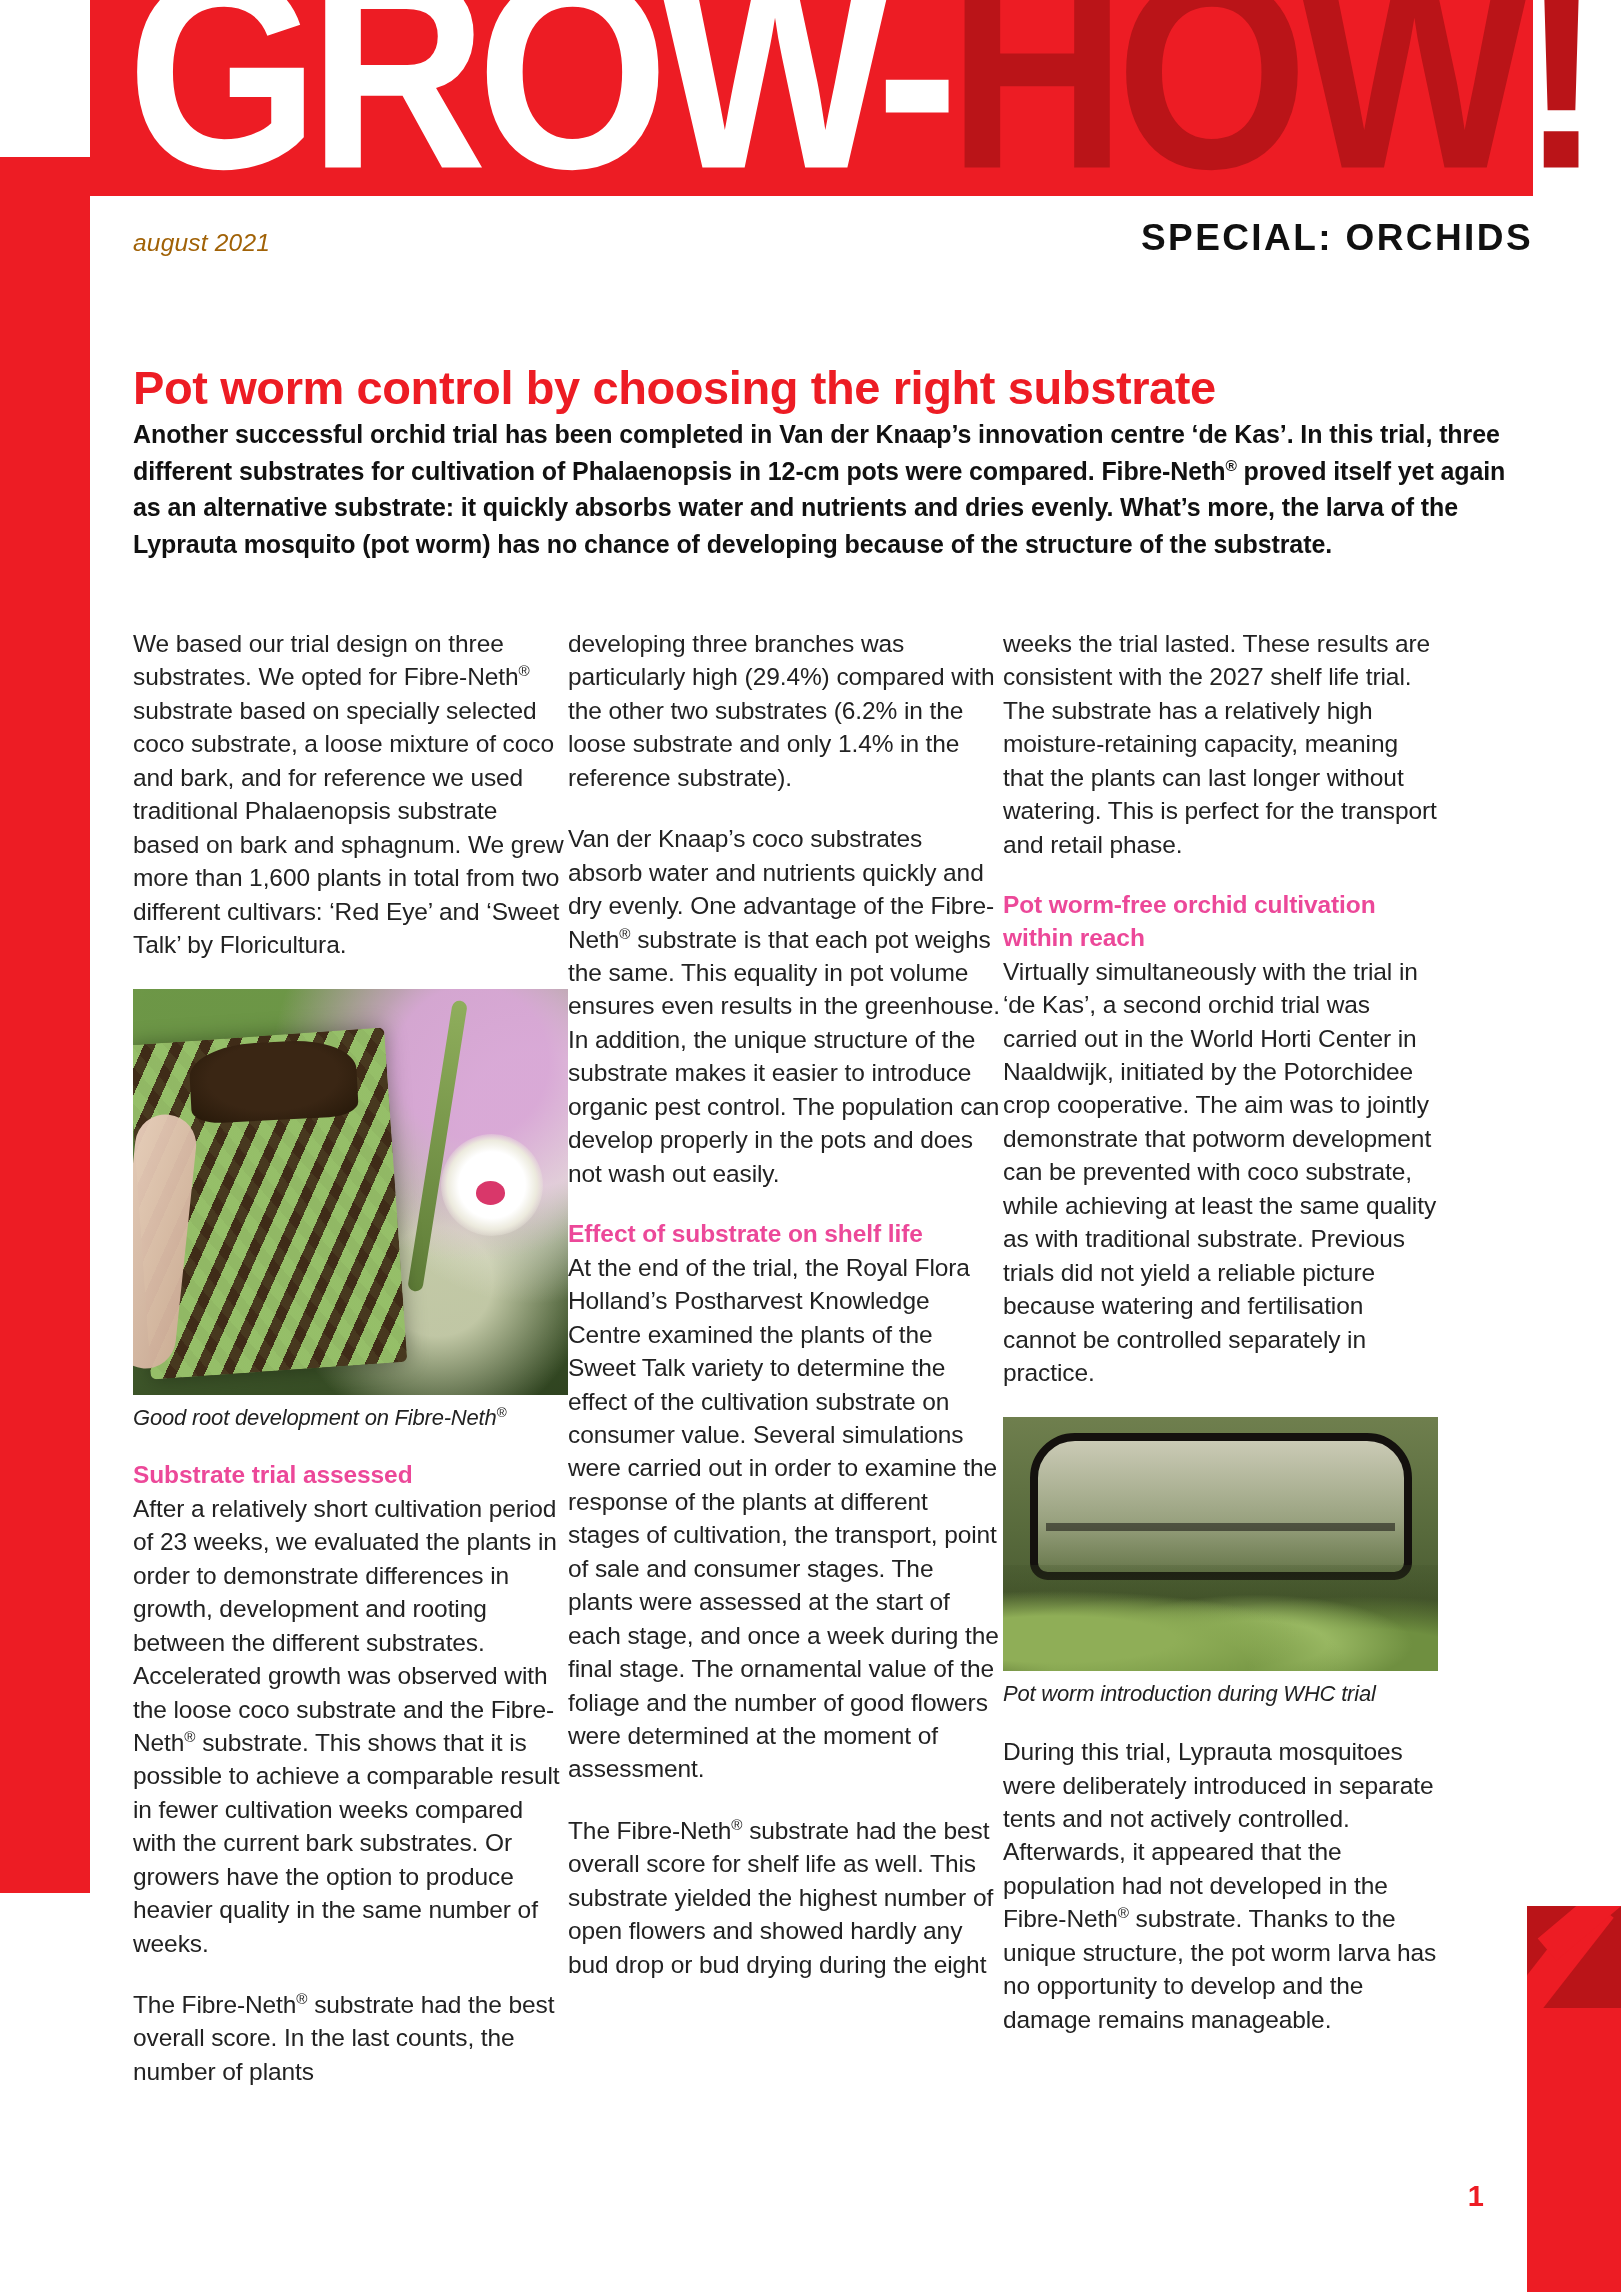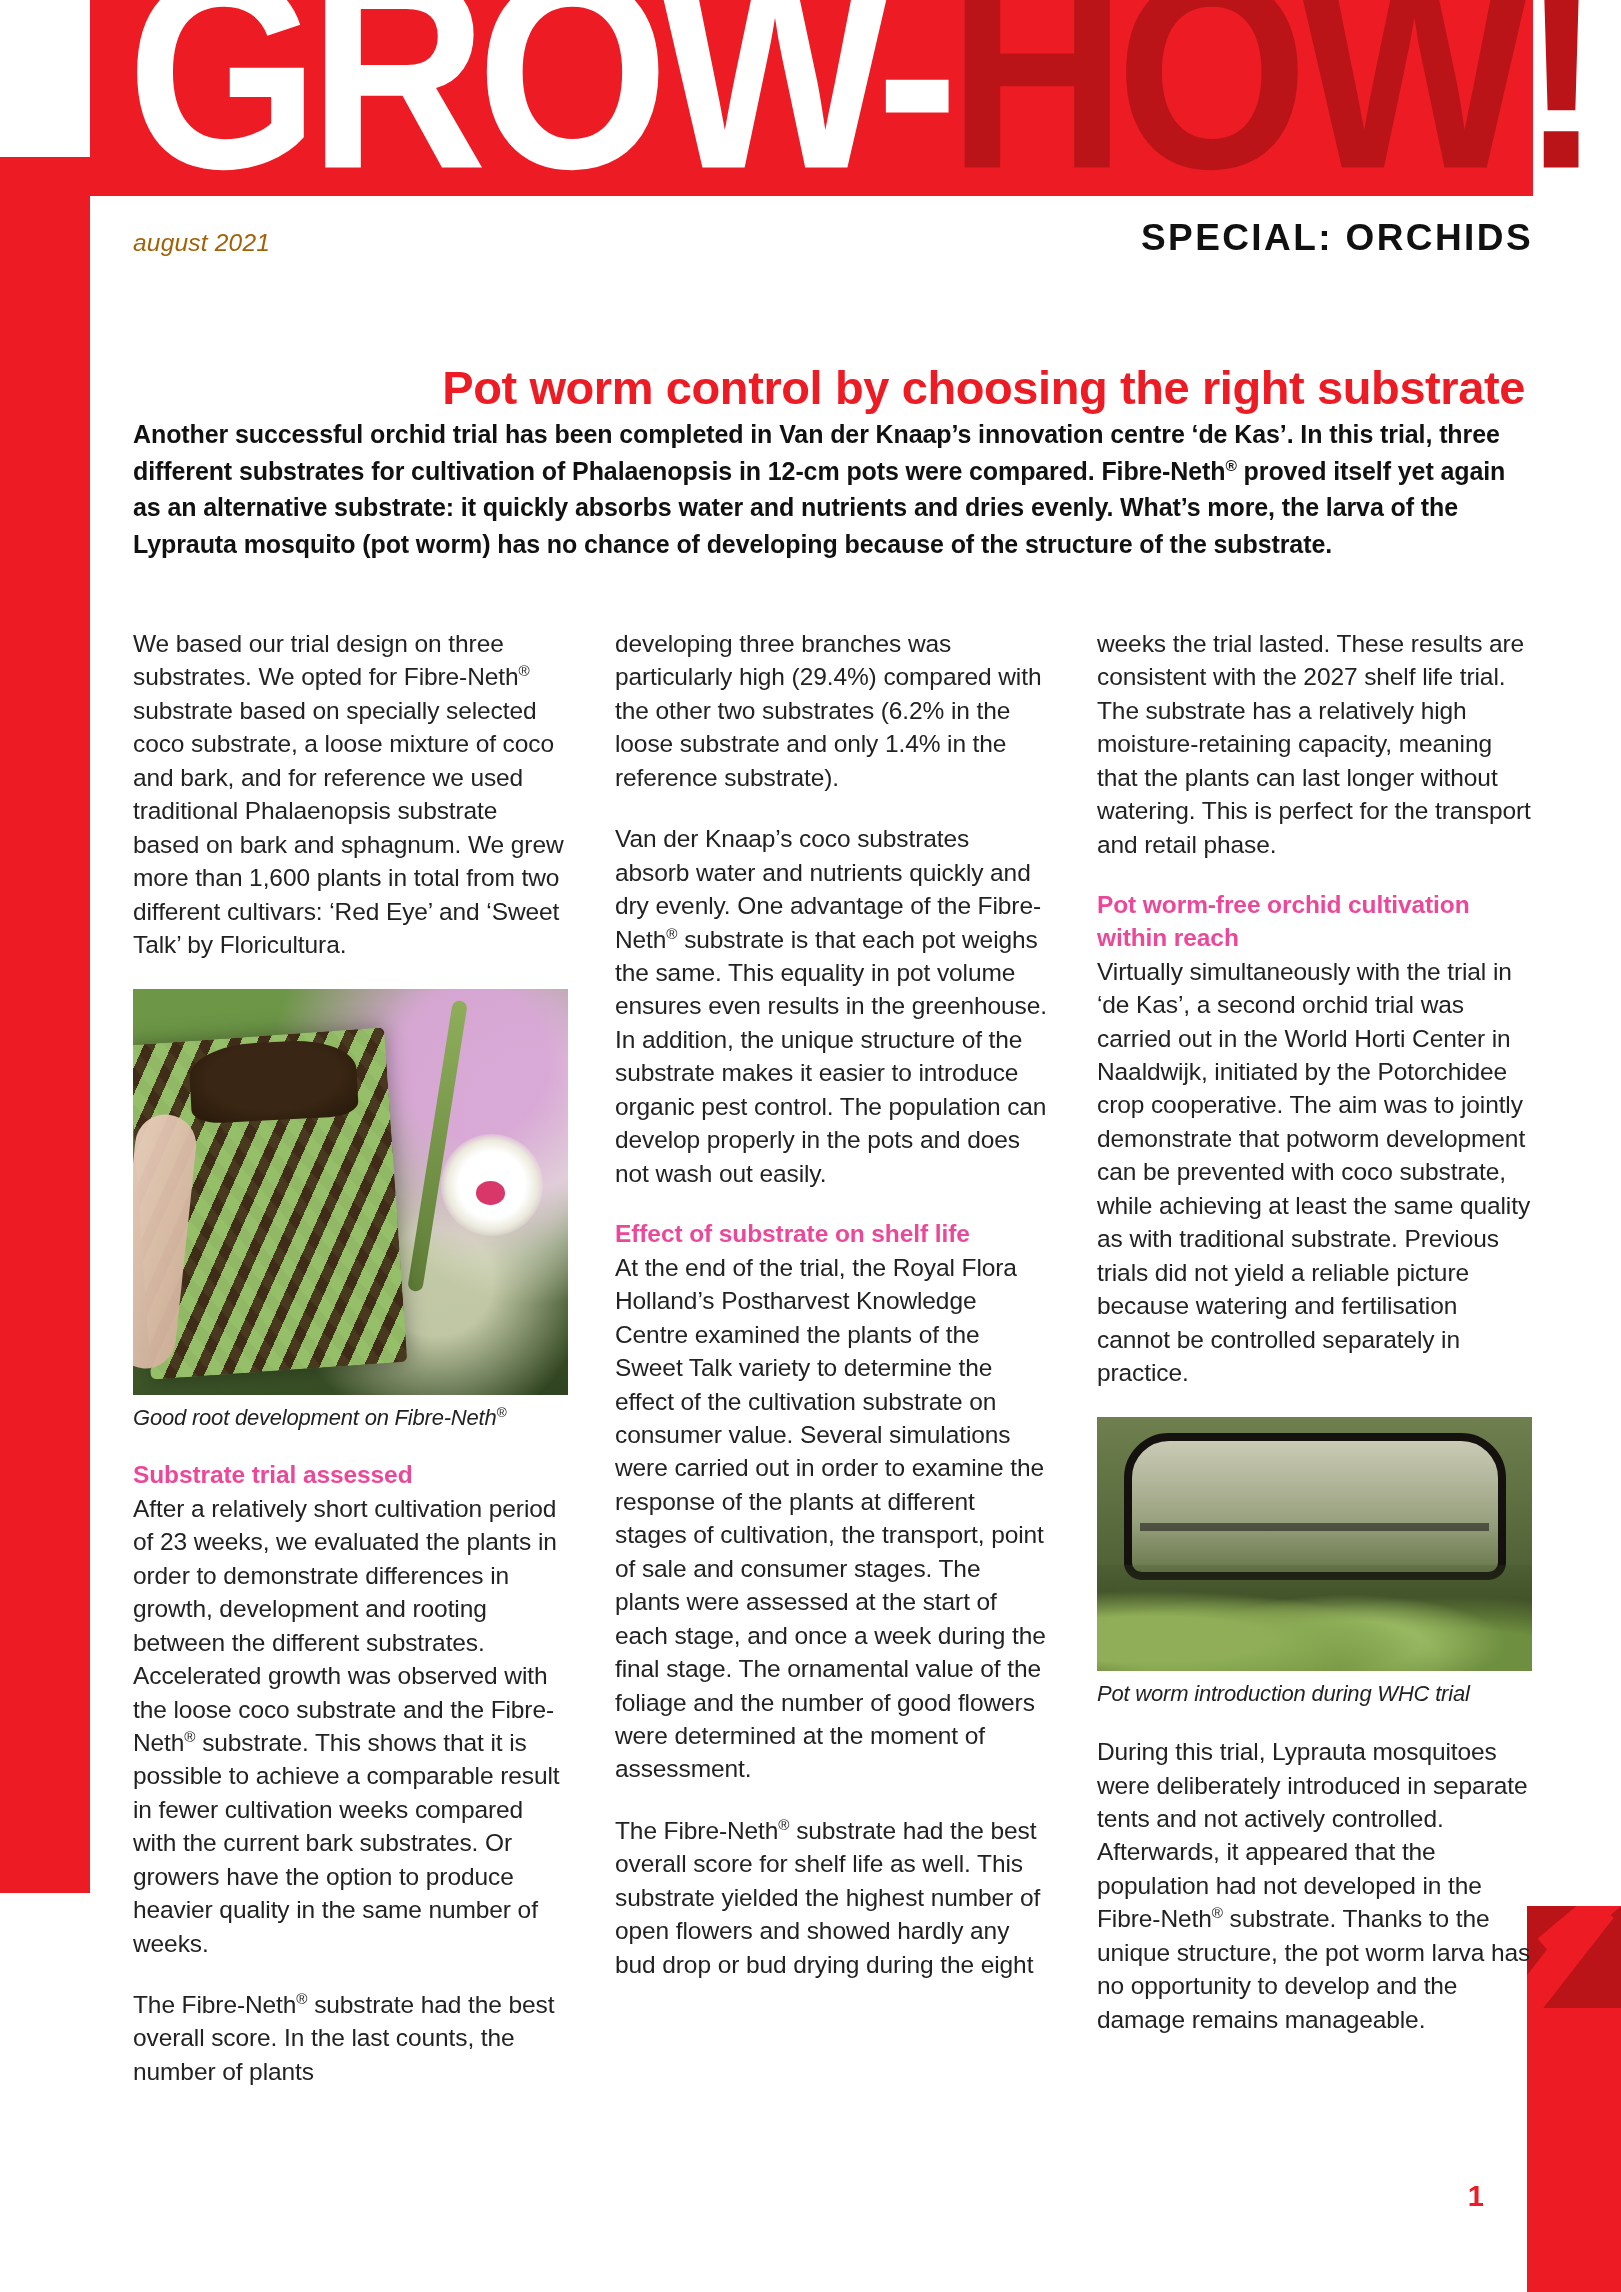--- a/index.html
+++ b/index.html
@@ -149,21 +149,20 @@
     position: absolute;
     left: 133px;
     top: 331px;
     width: 1392px;
     font-size: 47px;
     font-weight: 700;
     color: #ed1c24;
     letter-spacing: -0.4px;
     line-height: 1.1;
     z-index: 5;
-    text-align: right;
   }
 
   
   .intro {
     position: absolute;
     left: 133px;
     top: 416px;
     width: 1392px;
     font-size: 25px;
     font-weight: 700;
@@ -174,21 +173,20 @@
   }
 
   
   .cols {
     position: absolute;
     left: 133px;
     top: 627px;
     width: 1400px;
     z-index: 5;
     display: flex;
-    gap: 47px;
   }
   .col {
     width: 435px;
     flex: 0 0 435px;
   }
   .col p {
     margin: 0 0 28px 0;
     font-size: 24.5px;
     line-height: 1.365;
     color: #222;

